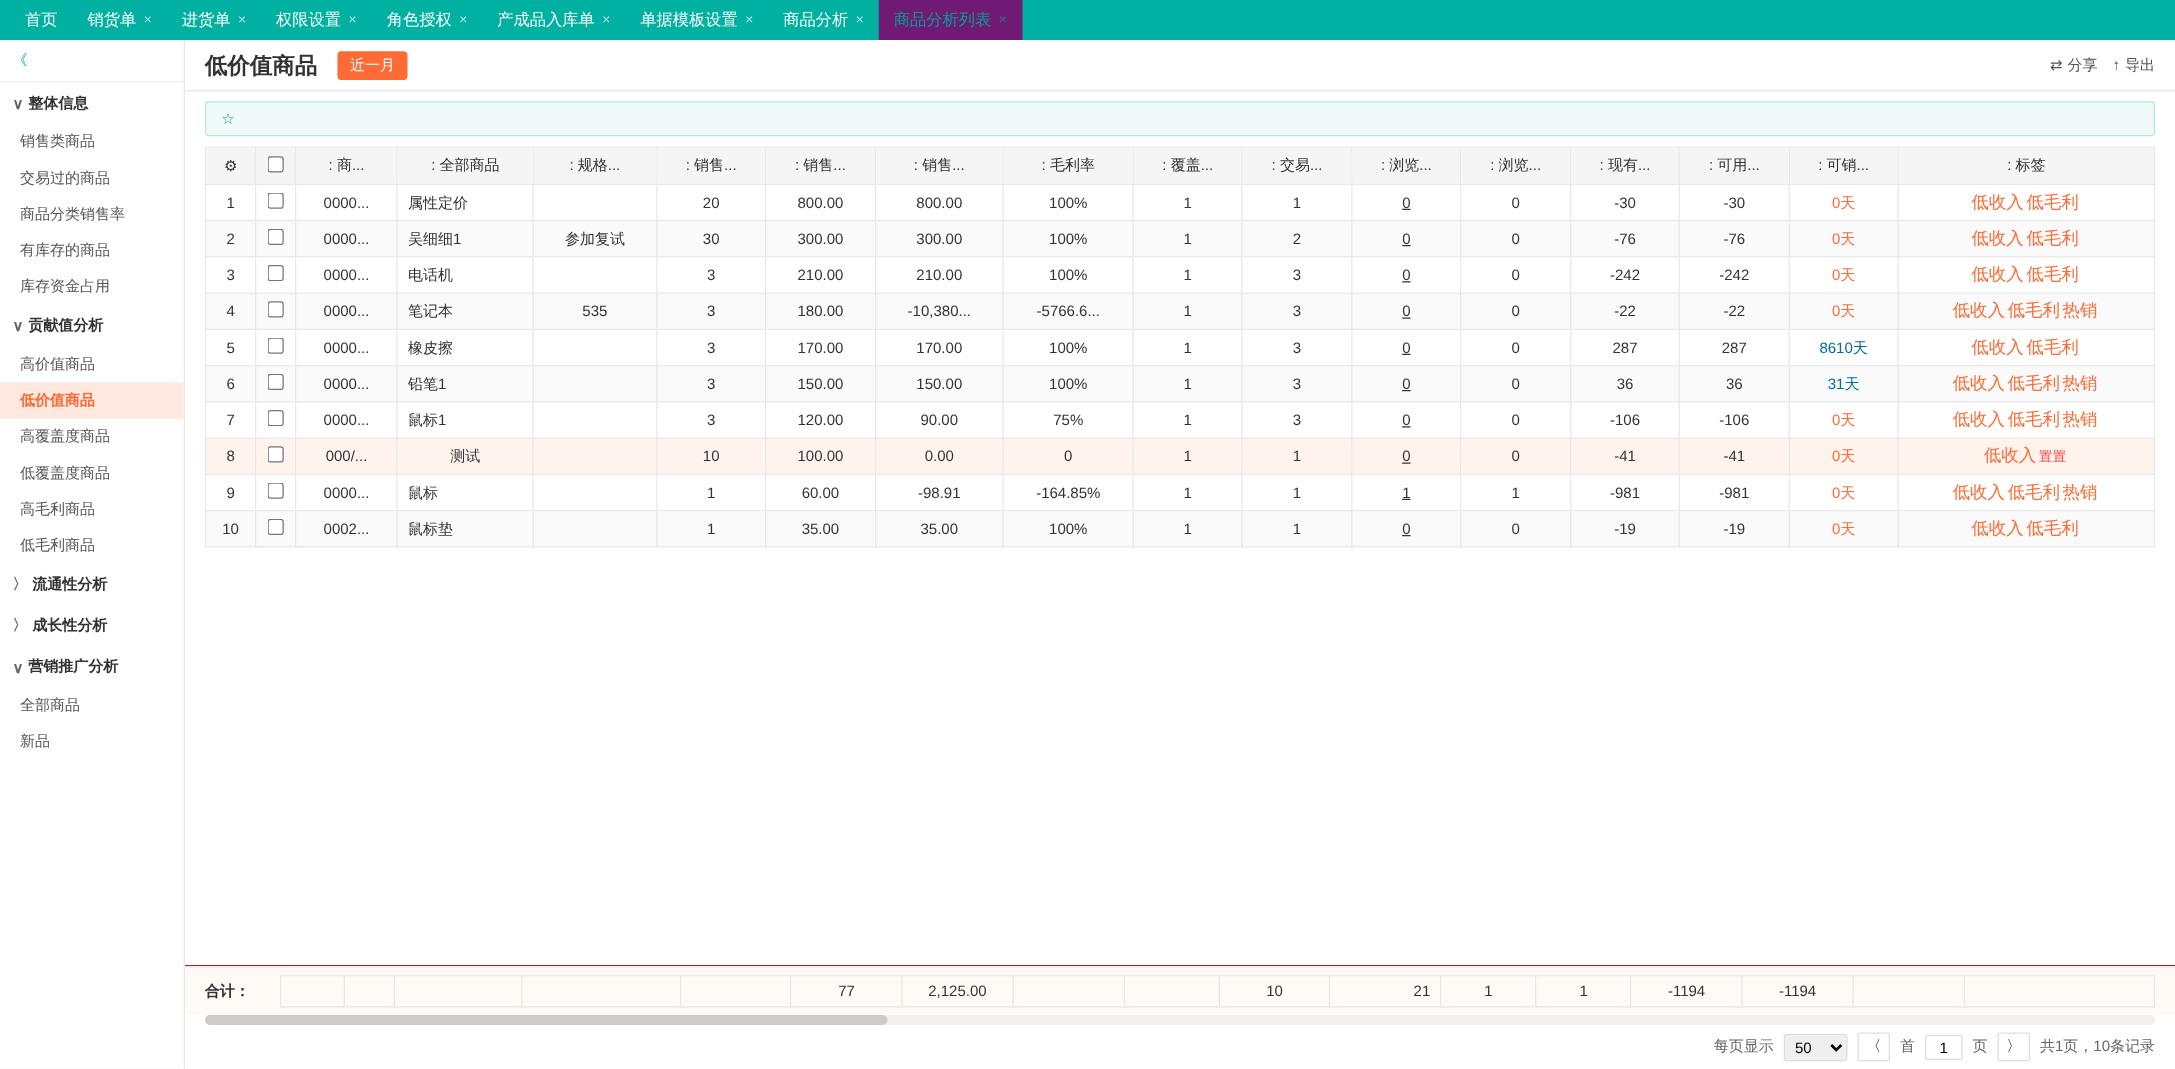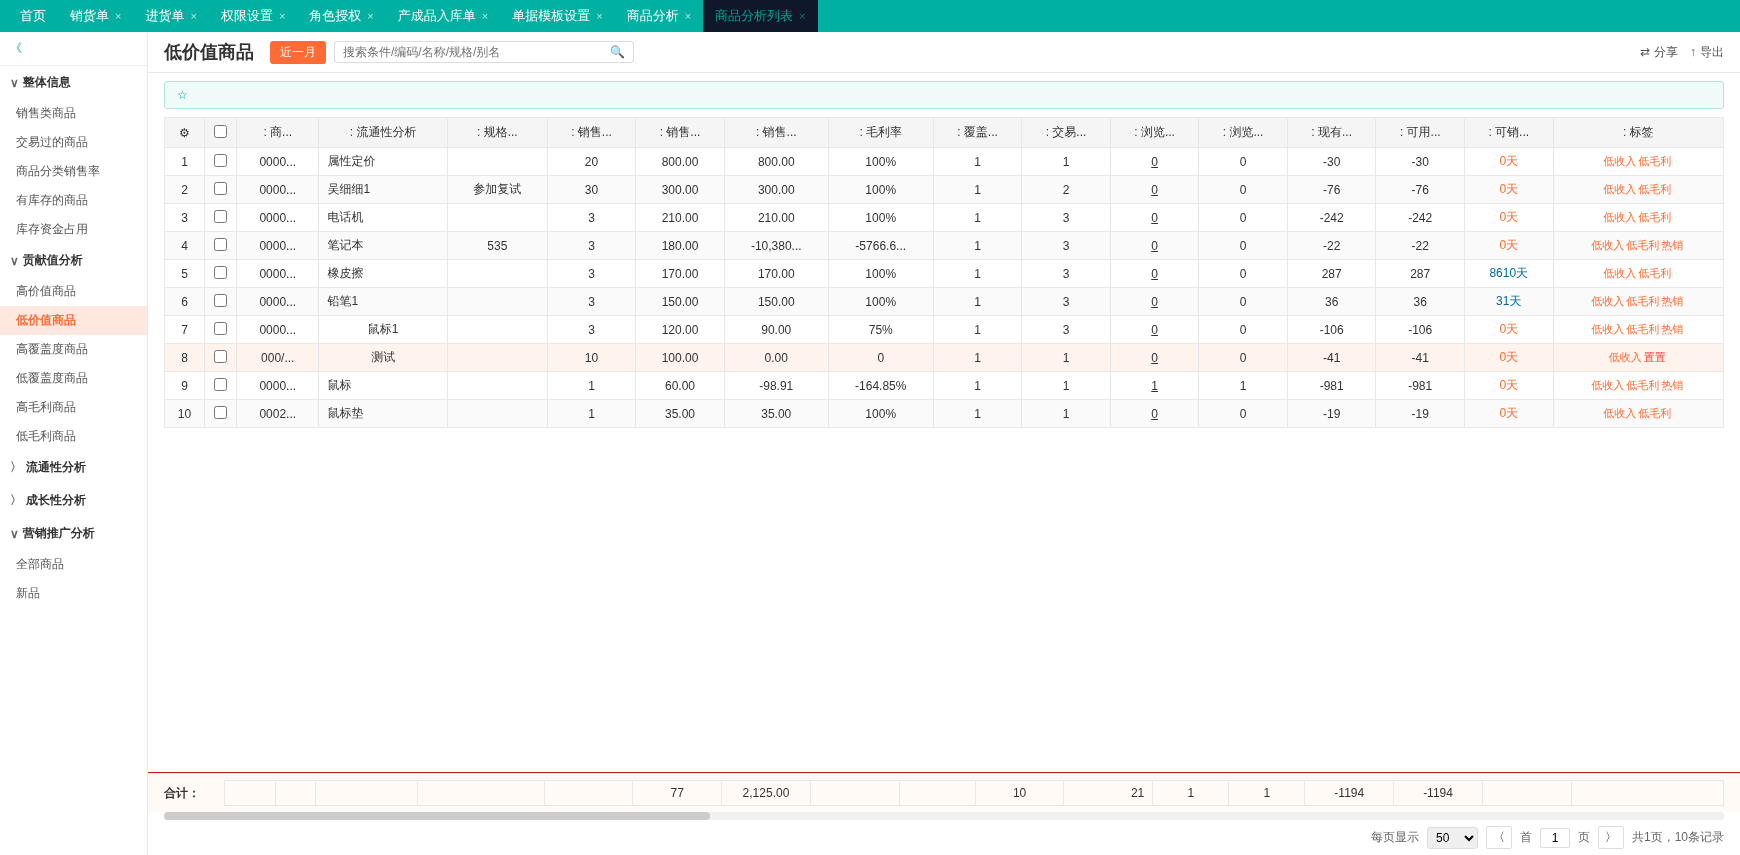--- a/index.html
+++ b/index.html
@@ -17,21 +17,21 @@
     .nav-item {
       color: #fff;
       padding: 0 12px;
       height: 32px;
       display: flex;
       align-items: center;
       cursor: pointer;
       font-size: 13px;
       white-space: nowrap;
     }
-    .nav-item.active { background: #0f172a; color: #00a090; }
+    .nav-item.active { background: #701a75; color: #00a090; }
     .nav-item .close-x { margin-left: 6px; font-size: 11px; opacity: 0.7; }
 
     
     .main-layout {
       display: flex;
       height: calc(100vh - 32px);
     }
 
     
     .sidebar {
@@ -164,21 +164,21 @@
     tbody tr td {
       border: 1px solid #e8e8e8;
       padding: 5px 8px;
       text-align: center;
       color: #333;
     }
     tbody tr.highlighted td { background: #fff3ee; }
     tbody tr:nth-child(even) td { background: #fafafa; }
     tbody tr.highlighted td { background: #fff3ee !important; }
 
-    .tag-orange { color: #ff6b35; font-size: 11px; }
+    .tag-orange { color: #ff6b35; font-size: 14px; }
     .tag-red { color: #ff4444; font-size: 11px; }
     .zero-day { color: #ff6b35; }
     .days-val { color: #0369a1; }
 
     
     .link-underline { text-decoration: underline; color: #333; cursor: pointer; }
 
     
     .footer {
       border-top: 1px solid #b91c1c;
@@ -300,24 +300,20 @@
     </div>
     <div class="sidebar-item">全部商品</div>
     <div class="sidebar-item">新品</div>
   </div>
 
   <div class="content">
 
     <div class="content-header">
       <div class="page-title">低价值商品</div>
       <button class="filter-btn">近一月</button>
-      <div class="search-box">
-        <input type="text" placeholder="搜索条件/编码/名称/规格/别名" style="">
-        <span class="search-icon">🔍</span>
-      </div>
       <div class="header-actions">
         <div class="action-btn">
           <span>⇄</span>
           <span>分享</span>
         </div>
         <div class="action-btn">
           <span>↑</span>
           <span>导出</span>
         </div>
       </div>
@@ -327,21 +323,21 @@
       <span class="info-icon">☆</span>
     </div>
 
     <div class="table-container">
       <table>
         <thead>
           <tr>
             <th class="col-settings">⚙</th>
             <th class="col-check"><input type="checkbox" style=""></th>
             <th>: 商...</th>
-            <th>: 流通性分析</th>
+            <th>: 全部商品</th>
             <th>: 规格...</th>
             <th>: 销售...</th>
             <th>: 销售...</th>
             <th>: 销售...</th>
             <th>: 毛利率</th>
             <th>: 覆盖...</th>
             <th>: 交易...</th>
             <th>: 浏览...</th>
             <th>: 浏览...</th>
             <th>: 现有...</th>
@@ -462,21 +458,21 @@
     <td>0</td>
     <td>36</td>
     <td>36</td>
     <td><span class="days-val">31天</span></td>
     <td><span class="tag-orange" style="margin-right:2px">低收入</span><span class="tag-orange" style="margin-right:2px">低毛利</span><span class="tag-orange" style="margin-right:2px">热销</span></td>
   </tr>
             <tr>
     <td style="text-align:center">7</td>
     <td style="text-align:center"><input type="checkbox" style=""></td>
     <td>0000...</td>
-    <td style="text-align:center">鼠标1</td>
+    <td style="text-align:left">鼠标1</td>
     <td></td>
     <td>3</td>
     <td>120.00</td>
     <td>90.00</td>
     <td>75%</td>
     <td>1</td>
     <td>3</td>
     <td><span class="link-underline">0</span></td>
     <td>0</td>
     <td>-106</td>

